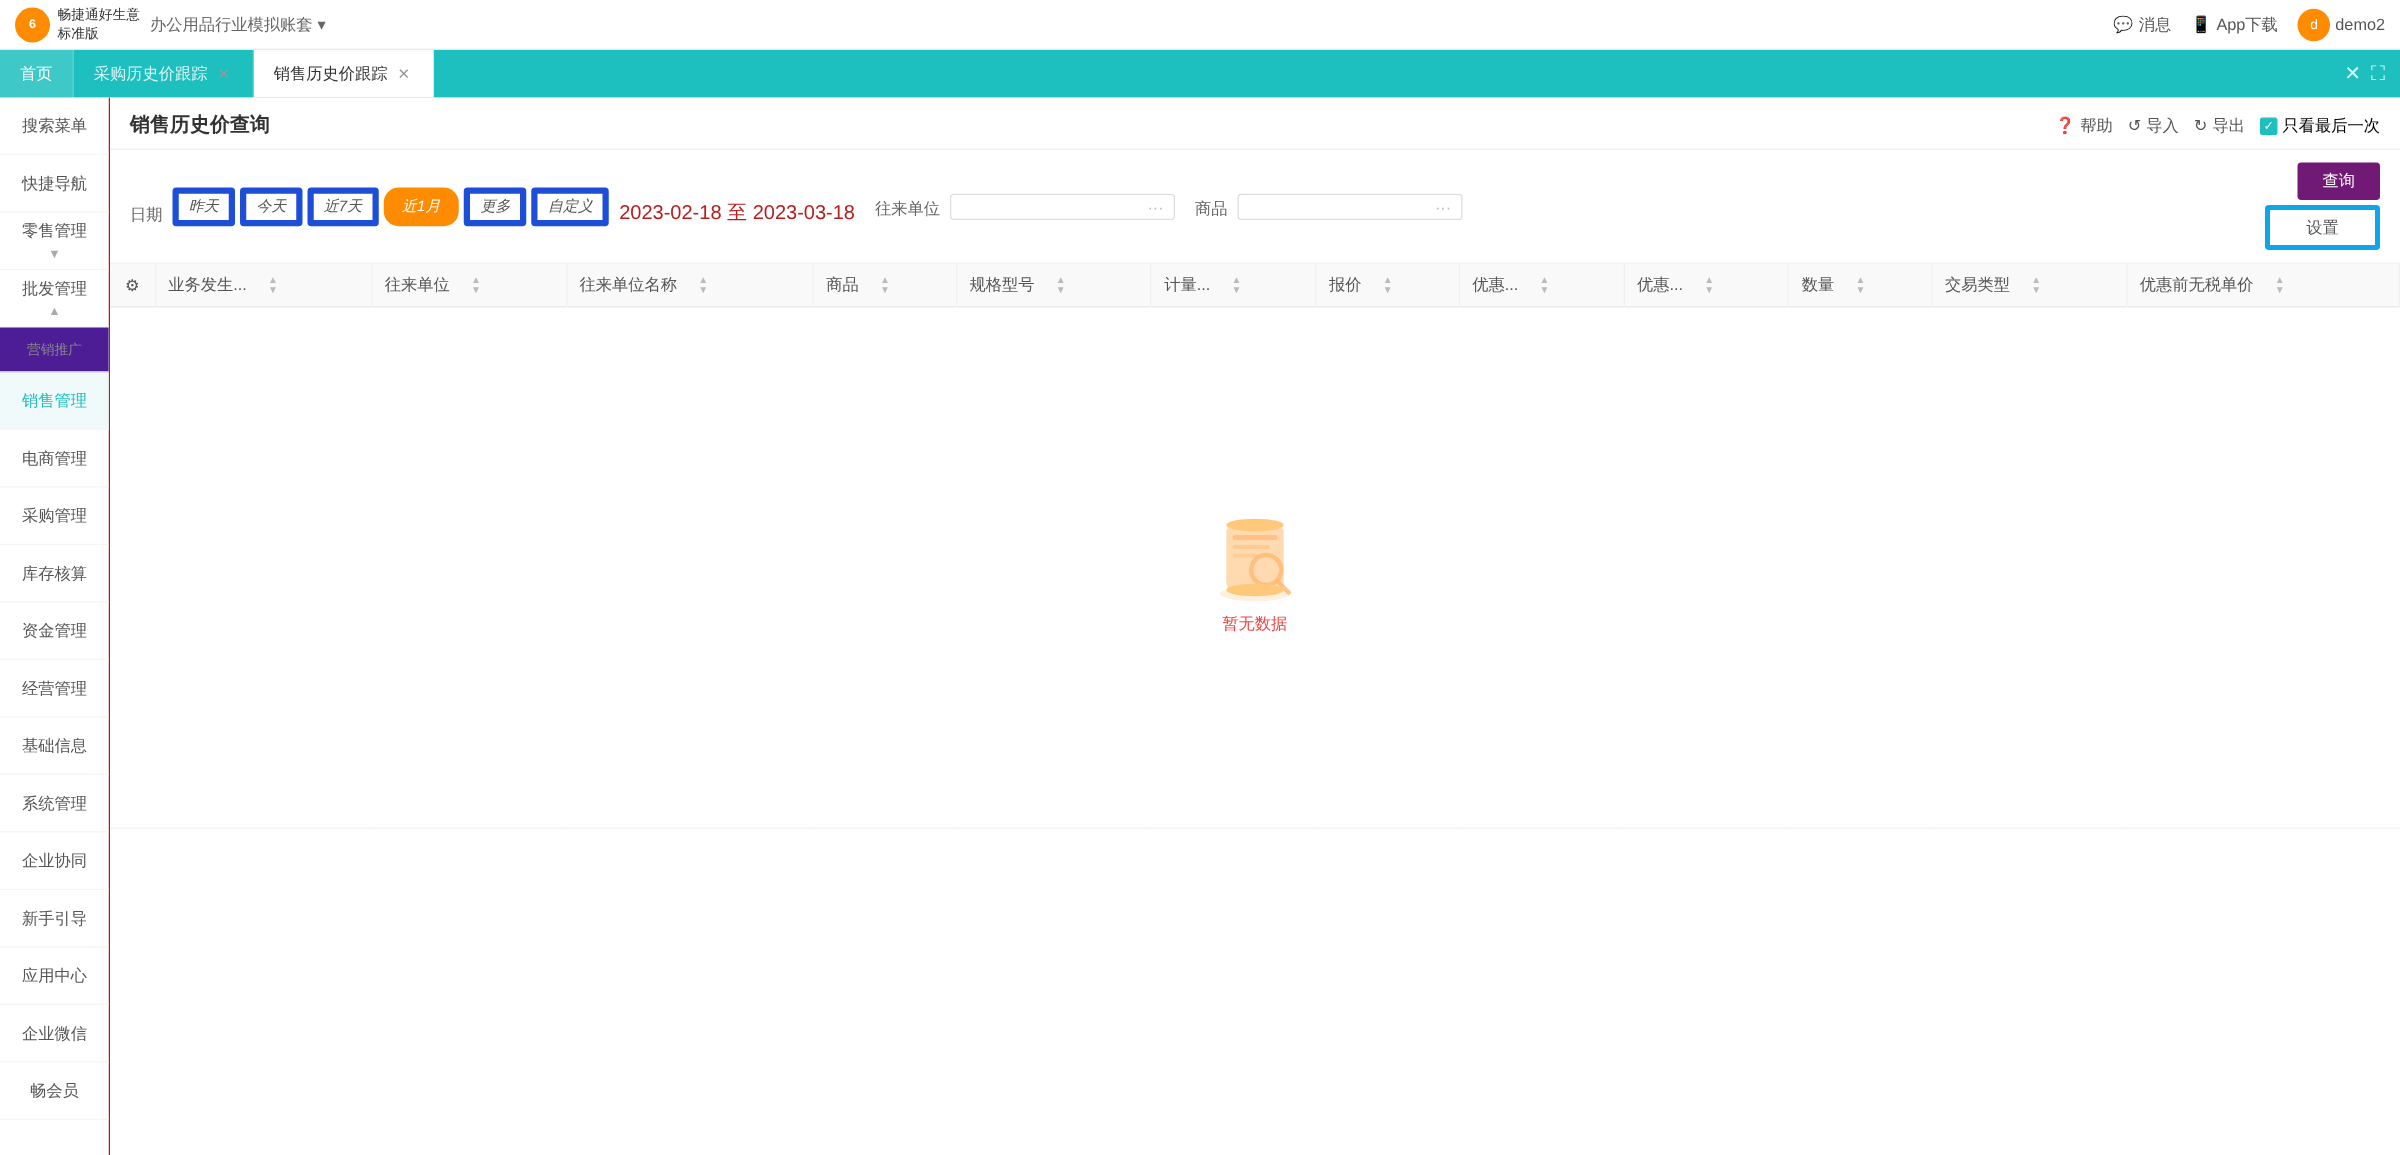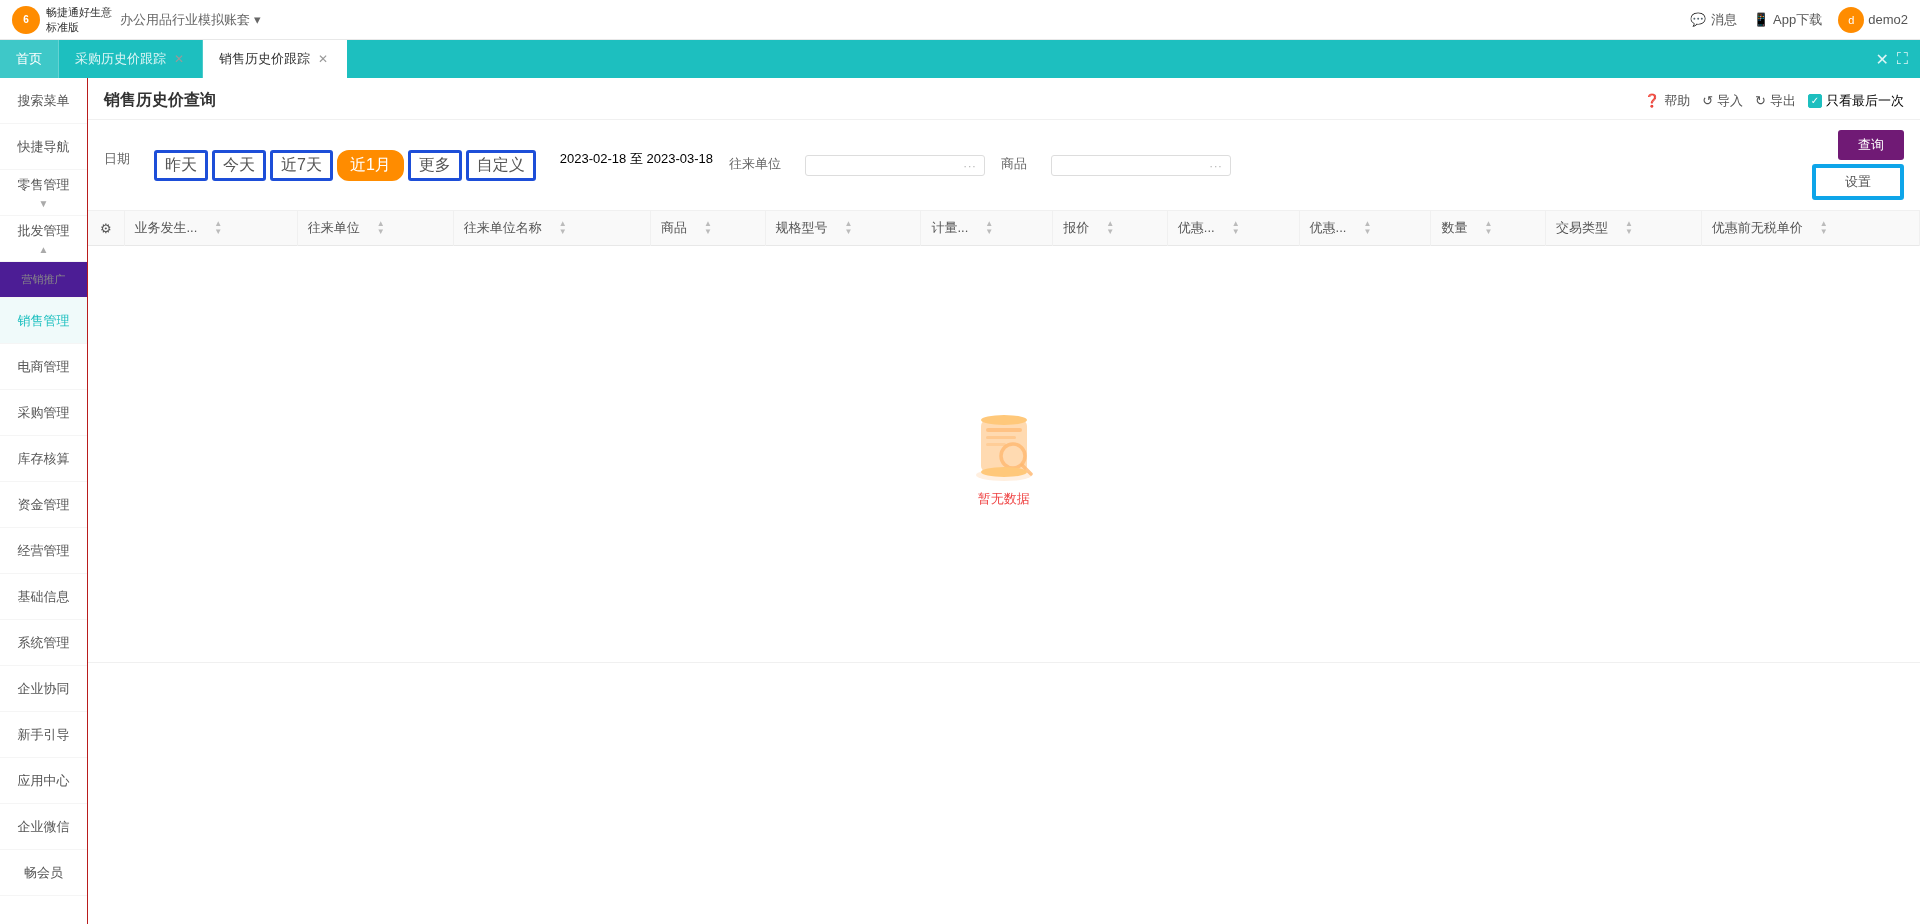--- a/index.html
+++ b/index.html
@@ -238,52 +238,53 @@
       padding: 10px 16px;
       border-bottom: 1px solid #f0f0f0;
       display: flex;
       align-items: center;
       gap: 16px;
       flex-shrink: 0;
       flex-wrap: wrap;
     }
     .filter-group {
       display: flex;
-      align-items: flex-start;
-      gap: 24px;
+      align-items: flex-end;
+      gap: 8px;
     }
     .filter-label {
       color: #666;
       font-size: 13px;
       white-space: nowrap;
     }
     .date-btns {
       display: flex;
       align-items: center;
       gap: 4px;
     }
     .date-btn {
       padding: 2px 8px;
-      border: 3px solid #1d4ed8;
+      border: 5px solid #1d4ed8;
       border-radius: 3px;
       cursor: pointer;
-      font-size: 16px;
+      font-size: 12px;
       color: #555;
       background: #fff;
+      font-style: italic;
     }
     .date-btn.active {
       background: #ff8c00;
       border-color: #ff8c00;
       color: #fff;
       border-radius: 12px;
       padding: 2px 10px;
     }
     .date-range-text {
-      font-size: 13px;
-      color: #000000;
+      font-size: 16px;
+      color: #b91c1c;
     }
     .filter-input-wrapper {
       display: flex;
       align-items: center;
       border: 1px solid #ddd;
       border-radius: 3px;
       padding: 2px 8px;
       background: #fff;
       min-width: 180px;
       justify-content: space-between;

